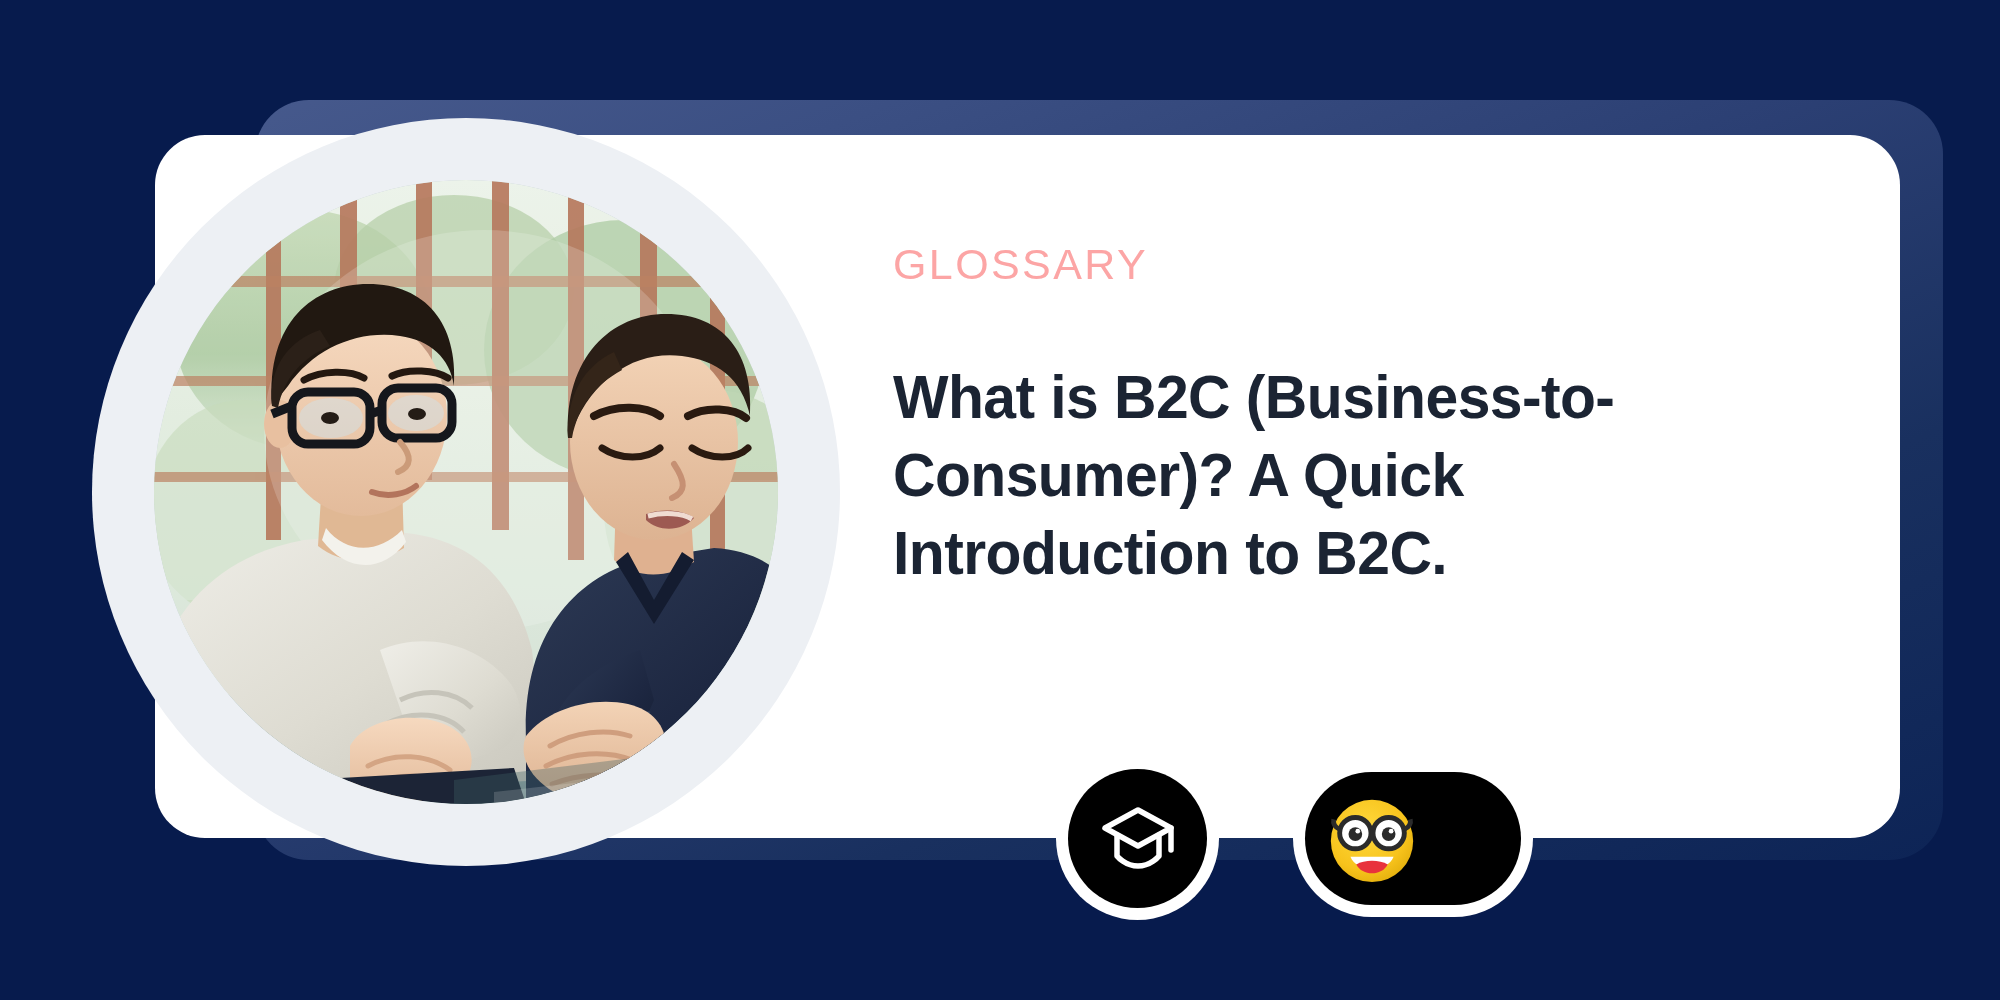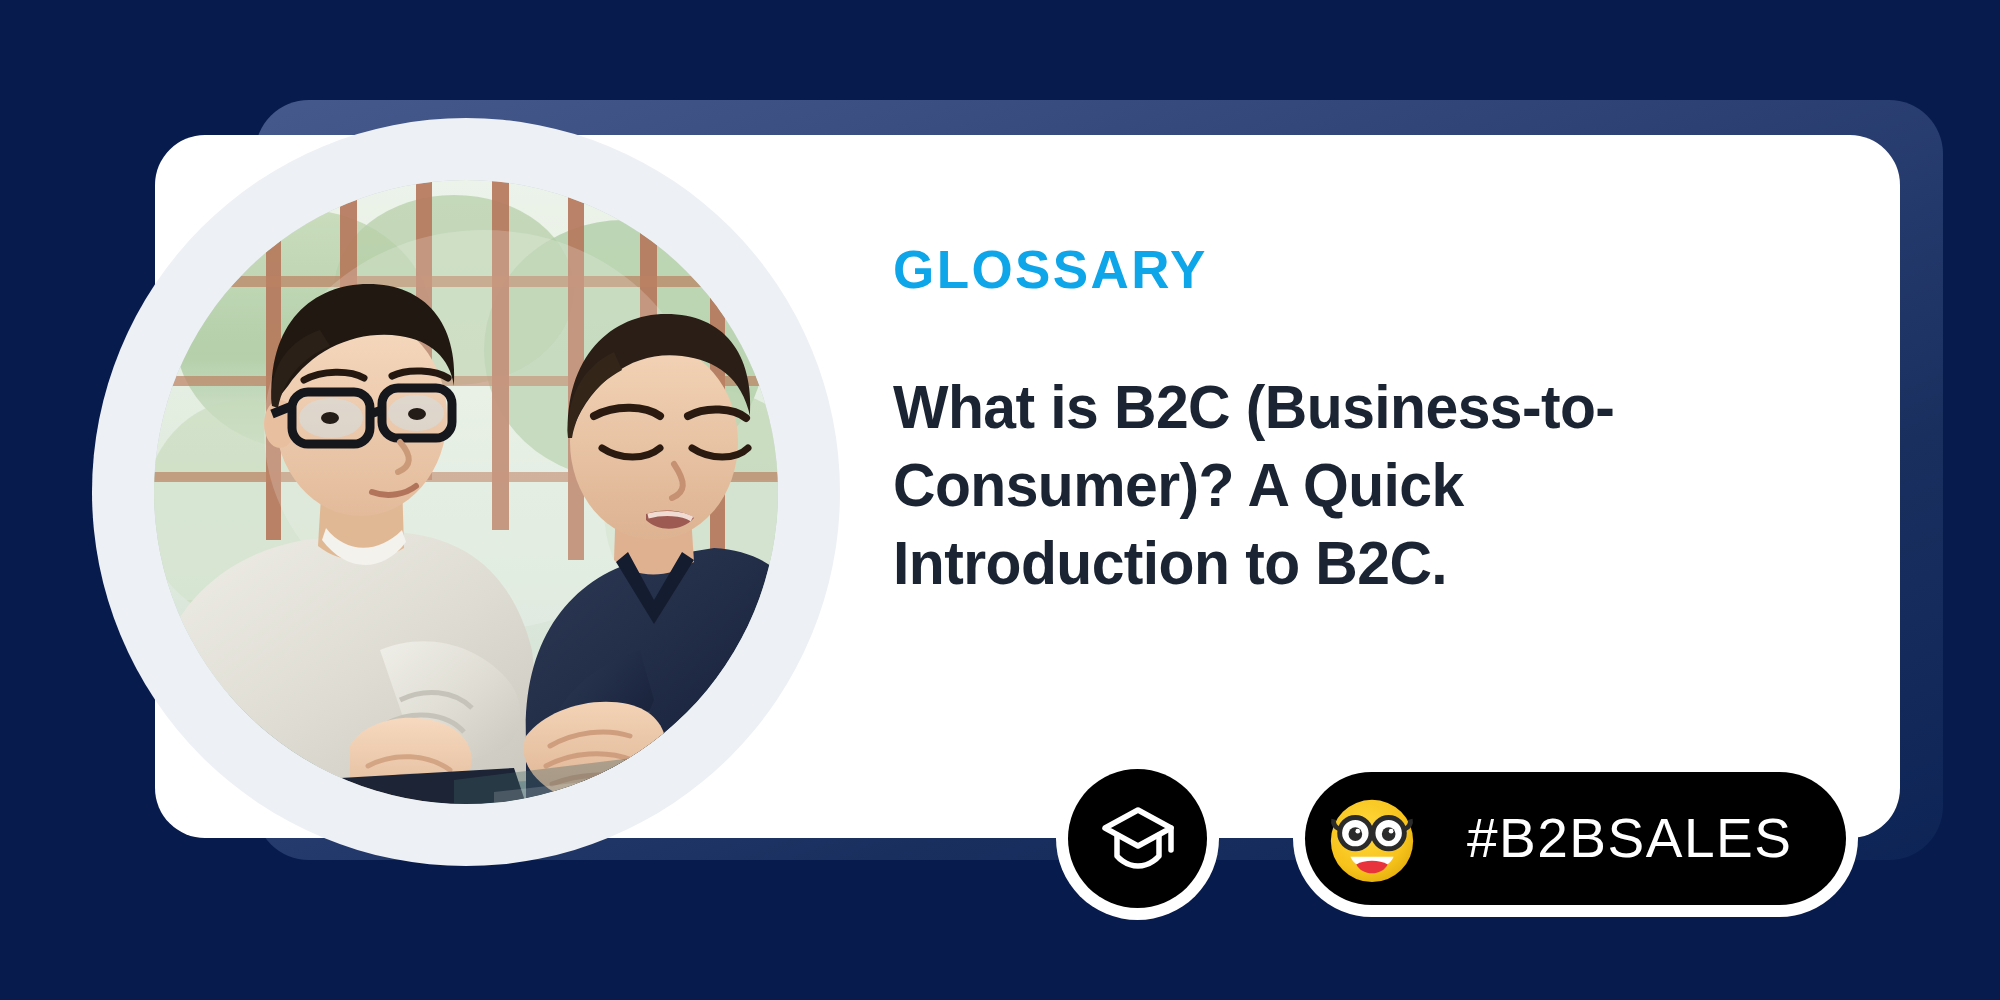--- a/index.html
+++ b/index.html
@@ -60,24 +60,24 @@
   .photo-disc svg{display:block;width:624px;height:624px;}
 
   
   .text-col{
     position:absolute;
     left:893px; top:243px;
     width:960px;
     z-index:4;
   }
   .eyebrow{
-    font-size:53px;
+    font-size:43px;
     letter-spacing:2.4px;
-    font-weight:700;
-    color:#0ea5e9;
+    font-weight:400;
+    color:#fca5a5;
     line-height:1;
     white-space:nowrap;
   }
   .headline{
     margin-top:72px;
     font-size:61px;
     font-weight:700;
     line-height:78px;
     letter-spacing:-0.6px;
     color:#1B2433;
@@ -345,17 +345,16 @@
           </g>
           <circle cx="33" cy="45" r="7" fill="#2b2b2b"></circle>
           <circle cx="67" cy="45" r="7" fill="#2b2b2b"></circle>
           <circle cx="35.5" cy="42" r="2.4" fill="#ffffff"></circle>
           <circle cx="69.5" cy="42" r="2.4" fill="#ffffff"></circle>
 
           <path d="M28 68 C34 84 66 84 72 68 Z" fill="#ffffff"></path>
           <path d="M34 76 C40 88 60 88 66 76 C58 71 42 71 34 76 Z" fill="#e8323c"></path>
         </svg>
       </span>
-      <span class="tag-label">#B2BSALES</span>
     </div>
   </div>
 
 </div>
 
 </body></html>

